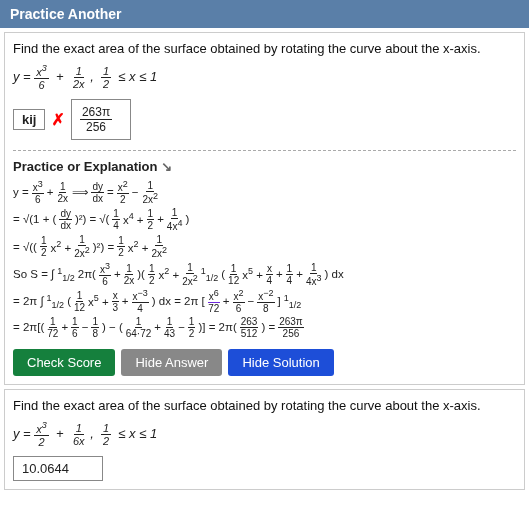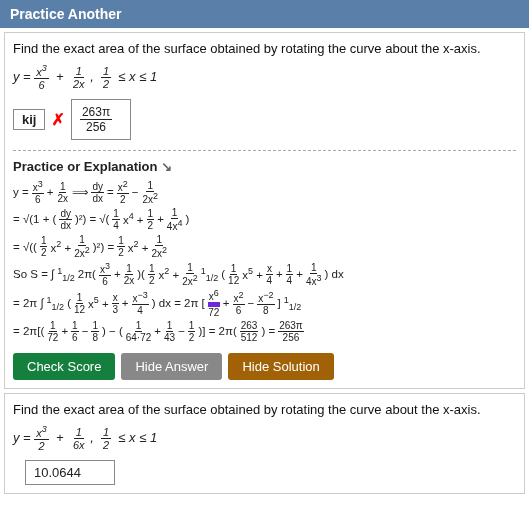--- a/index.html
+++ b/index.html
@@ -98,21 +98,21 @@
     }
     .btn-check {
       background: #15803d;
       color: #fff;
     }
     .btn-hide-ans {
       background: #888;
       color: #fff;
     }
     .btn-hide-sol {
-      background: #a16207;
+      background: #1d4ed8;
       color: #fff;
     }
     .btn-another {
       background: #4a90d9;
       color: #fff;
     }
     .next-section {
       border: 1px solid #ccc;
       margin: 4px;
       padding: 8px;
@@ -318,21 +318,21 @@
             <span style="border-bottom:1px solid #222;padding:0 1px;">x</span>
             <span>3</span>
           </span>
         <span>+</span>
         <span style="display:inline-flex;flex-direction:column;align-items:center;font-size:10px;line-height:1.1;vertical-align:middle;">
             <span style="border-bottom:1px solid #222;padding:0 1px;">x<sup>−3</sup></span>
             <span>4</span>
           </span>
         <span>) dx = 2π [</span>
         <span style="display:inline-flex;flex-direction:column;align-items:center;font-size:10px;line-height:1.1;vertical-align:middle;">
-            <span style="border-bottom:5px solid #6d28d9;padding:0 1px;">x<sup>6</sup></span>
+            <span style="border-bottom:1px solid #6d28d9;padding:0 1px;">x<sup>6</sup></span>
             <span>72</span>
           </span>
         <span>+</span>
         <span style="display:inline-flex;flex-direction:column;align-items:center;font-size:10px;line-height:1.1;vertical-align:middle;">
             <span style="border-bottom:1px solid #222;padding:0 1px;">x<sup>2</sup></span>
             <span>6</span>
           </span>
         <span>−</span>
         <span style="display:inline-flex;flex-direction:column;align-items:center;font-size:10px;line-height:1.1;vertical-align:middle;">
             <span style="border-bottom:1px solid #222;padding:0 1px;">x<sup>−2</sup></span>
@@ -409,14 +409,14 @@
           <span style="padding:0 2px;">6x</span>
         </span>
       ,&nbsp;
       <span style="display:inline-flex;flex-direction:column;align-items:center;font-size:11px;line-height:1.1;vertical-align:middle;">
           <span style="border-bottom:1px solid #222;padding:0 2px;">1</span>
           <span style="padding:0 2px;">2</span>
         </span>
       &nbsp;≤ x ≤ 1
     </span>
   </div>
-  <div class="answer-box" style="min-width:90px;margin-left:12px;">10.0644</div>
+  <div class="answer-box" style="min-width:90px;">10.0644</div>
 </div>
 
 </body></html>

